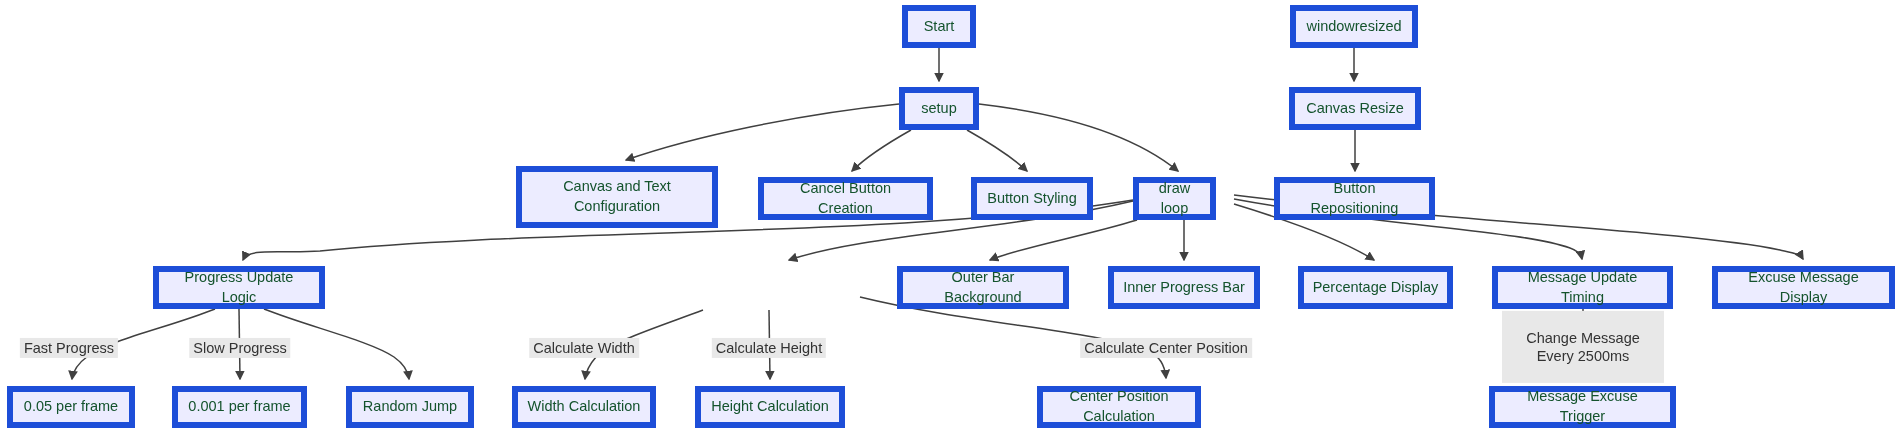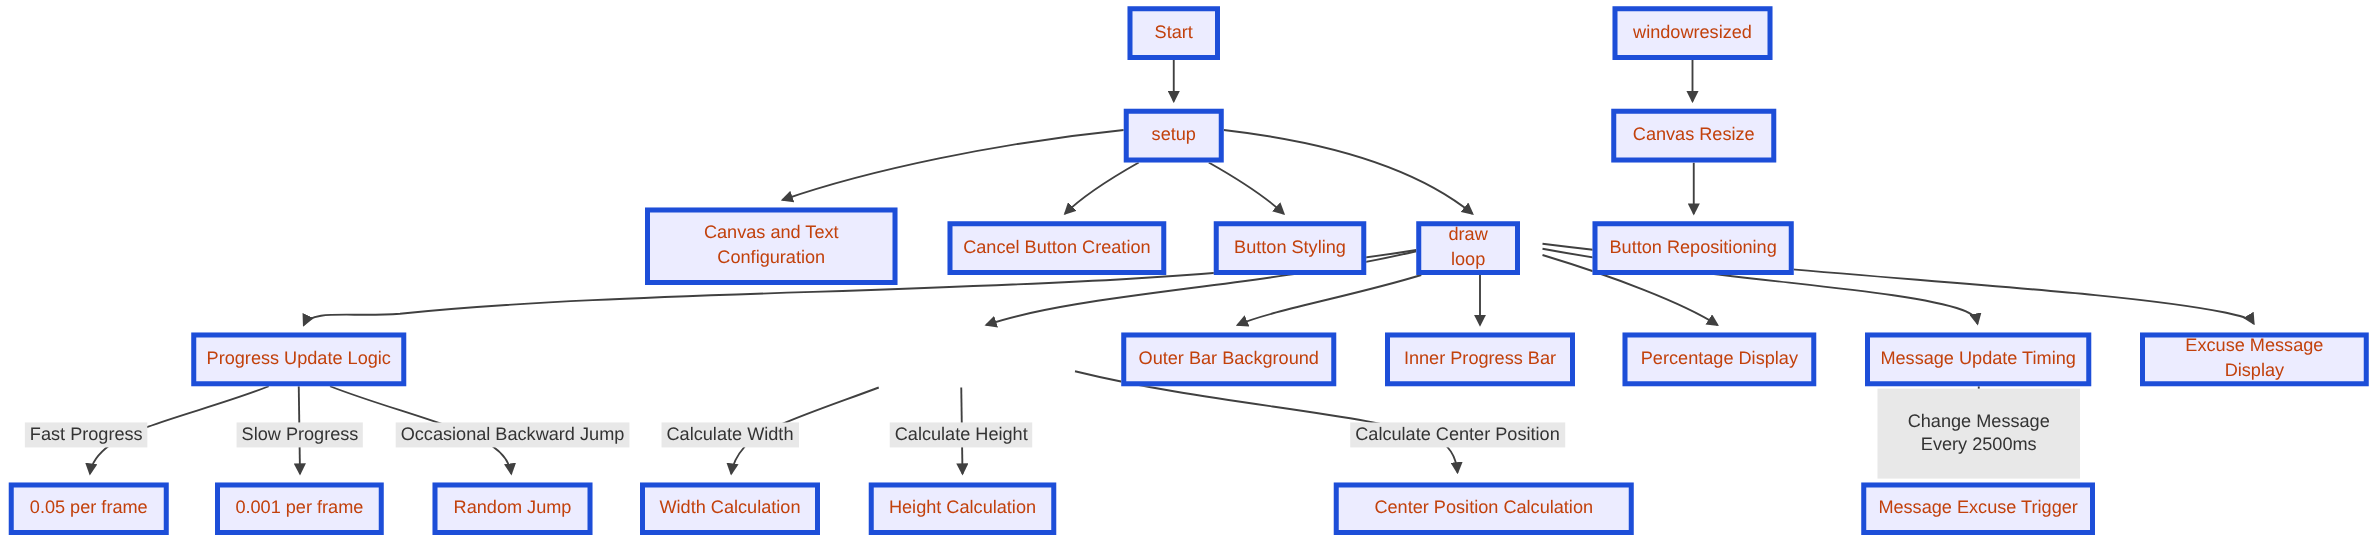--- a/index.html
+++ b/index.html
@@ -18,22 +18,22 @@
   #edges {
     position: absolute;
     left: 0; top: 0;
     width: 1904px;
     height: 434px;
   }
   .node {
     position: absolute;
     box-sizing: border-box;
     background: #ECECFF;
-    border: 4px solid #1d4ed8;
-    color: #c2410c;
+    border: 6px solid #1d4ed8;
+    color: #14532d;
     font-size: 14.5px;
     line-height: 1.35;
     display: flex;
     align-items: center;
     justify-content: center;
     text-align: center;
     padding: 2px 8px;
     z-index: 2;
   }
   .edge-label {
@@ -106,27 +106,26 @@
 
   <div class="node" style="left:153px;top:266px;width:172px;height:43px">Progress Update Logic</div>
   <div class="node" style="left:897px;top:266px;width:172px;height:43px">Outer Bar Background</div>
   <div class="node" style="left:1108px;top:266px;width:152px;height:43px">Inner Progress Bar</div>
   <div class="node" style="left:1298px;top:266px;width:155px;height:43px">Percentage Display</div>
   <div class="node" style="left:1492px;top:266px;width:181px;height:43px">Message Update Timing</div>
   <div class="node" style="left:1712px;top:266px;width:183px;height:43px">Excuse Message Display</div>
 
   <div class="edge-label" style="left:69px;top:348px">Fast Progress</div>
   <div class="edge-label" style="left:240px;top:348px">Slow Progress</div>
-  <div class="edge-label" style="left:410px;top:348px">Occasional Backward Jump</div>
   <div class="edge-label" style="left:584px;top:348px">Calculate Width</div>
   <div class="edge-label" style="left:769px;top:348px">Calculate Height</div>
   <div class="edge-label" style="left:1166px;top:348px">Calculate Center Position</div>
   <div class="edge-label wrap" style="left:1583px;top:347px">Change Message Every 2500ms</div>
 
   <div class="node" style="left:7px;top:386px;width:128px;height:42px">0.05 per frame</div>
   <div class="node" style="left:172px;top:386px;width:135px;height:42px">0.001 per frame</div>
   <div class="node" style="left:346px;top:386px;width:128px;height:42px">Random Jump</div>
   <div class="node" style="left:512px;top:386px;width:144px;height:42px">Width Calculation</div>
   <div class="node" style="left:695px;top:386px;width:150px;height:42px">Height Calculation</div>
-  <div class="node" style="left:1067px;top:386px;width:240px;height:42px">Center Position Calculation</div>
+  <div class="node" style="left:1037px;top:386px;width:164px;height:42px">Center Position Calculation</div>
   <div class="node" style="left:1489px;top:386px;width:187px;height:42px">Message Excuse Trigger</div>
 
 </div>
 
 </body></html>

